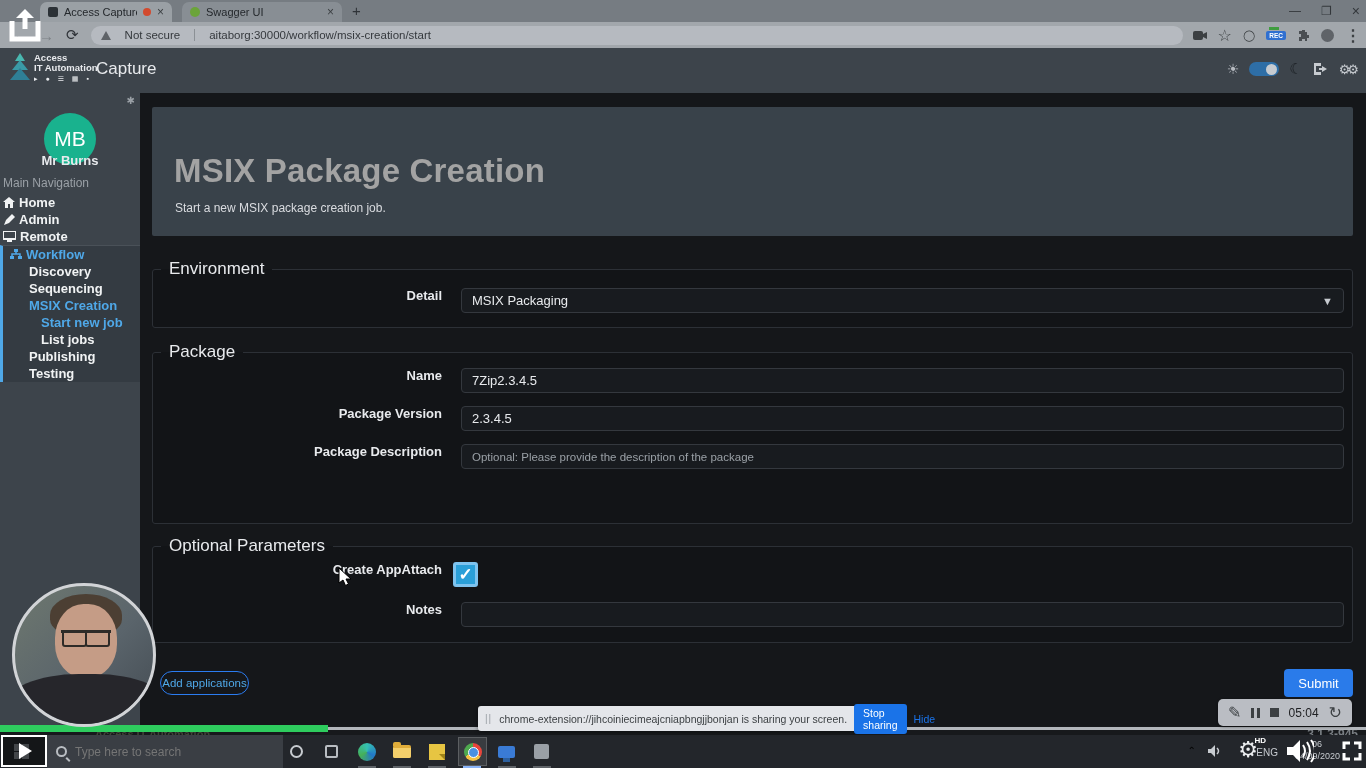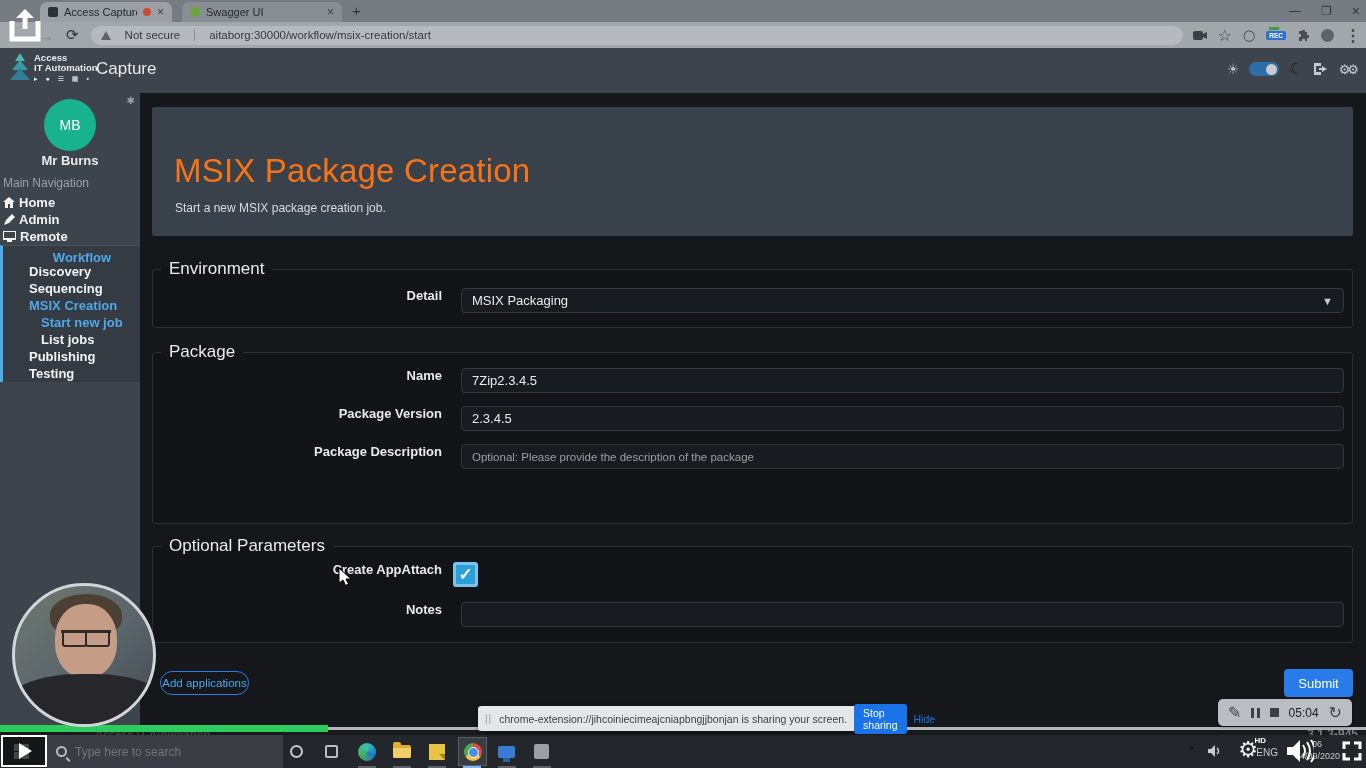--- a/index.html
+++ b/index.html
@@ -39,36 +39,36 @@
   .hdr-right { position:absolute; right:10px; top:12px; display:flex; align-items:center; gap:10px; }
   .sun { color:#b6bac0; font-size:14px; }
   .toggle { width:30px; height:14px; background:#2e6ea6; border-radius:7px; position:relative; }
   .toggle .knob { position:absolute; right:2px; top:1.5px; width:11px; height:11px; background:#c7cbd0; border-radius:50%; }
   .moon { color:#1c2025; font-size:15px; }
   .gears { color:#c7cbd0; font-size:13px; letter-spacing:-3px; }
 
   
   .sidebar { position:absolute; left:0; top:93px; width:140px; height:633px; background:#3d444b; color:#e8eaed; }
   .pin { position:absolute; right:5px; top:2px; color:#9aa0a6; font-size:10px; }
-  .avatar { position:absolute; left:44px; top:6px; width:52px; height:52px; border-radius:50%; background:#19b28e; color:#fff; font-size:14px; display:flex; align-items:center; justify-content:center; }
+  .avatar { position:absolute; left:44px; top:20px; width:52px; height:52px; border-radius:50%; background:#19b28e; color:#fff; font-size:21px; display:flex; align-items:center; justify-content:center; }
   .uname { position:absolute; left:0; top:60px; width:140px; text-align:center; font-size:13px; font-weight:bold; }
   .navlabel { position:absolute; left:3px; top:83px; color:#9aa0a6; font-size:12px; }
   .navlist { position:absolute; left:0; top:101px; width:154px; }
   .nav-item { display:flex; align-items:center; gap:4px; height:17px; padding-left:3px; font-size:13px; font-weight:bold; color:#f1f3f4; }
   .subblock { background:#343b42; border-left:3px solid #4fa8e8; border-top:1px solid #4a5158; }
   .subblock .nav-item { padding-left:0; }
   .blue { color:#4fa8e8; }
   .ind1 { padding-left:26px !important; }
   .ind2 { padding-left:38px !important; }
-  .wfrow { padding-left:7px !important;flex-direction:column; }
+  .wfrow { padding-left:7px !important; }
 
   
   .main { position:absolute; left:140px; top:93px; width:1226px; height:633px; background:#15171a; }
   .titlecard { position:absolute; left:12px; top:14px; width:1201px; height:129px; background:#39424a; border-radius:2px; }
-  .titlecard h1 { position:absolute; left:22px; top:45px; color:#f97316; font-size:33px; font-weight:400; letter-spacing:0.2px; }
+  .titlecard h1 { position:absolute; left:22px; top:45px; color:#a3a3a3; font-size:33px; font-weight:700; letter-spacing:0.2px; }
   .titlecard p { position:absolute; left:23px; top:94px; color:#dadce0; font-size:12px; }
   fieldset.sect { position:absolute; left:12px; width:1201px; background:#121417; border:1px solid #2c3036; border-radius:3px; }
   fieldset.sect legend { margin-left:8px; padding:0 8px; color:#e8eaed; font-size:17px; }
   .f-env { top:166px; height:69px; }
   .f-pkg { top:249px; height:182px; }
   .f-opt { top:443px; height:107px; }
   .frow { display:flex; align-items:flex-start; margin:0 8px 13px 0; }
   .frow .lab { width:300px; text-align:right; padding-right:11px; color:#e8eaed; font-size:13px; font-weight:bold; }
   .frow .ctrl { flex:1; height:25px; background:#181b1f; border:1px solid #34383e; border-radius:4px; color:#e8eaed; font-size:13px; padding:0 10px; display:flex; align-items:center; font-family:"Liberation Sans",sans-serif;margin-left:8px; }
   input.ctrl::placeholder { color:#9aa0a6; font-size:11.5px; }

